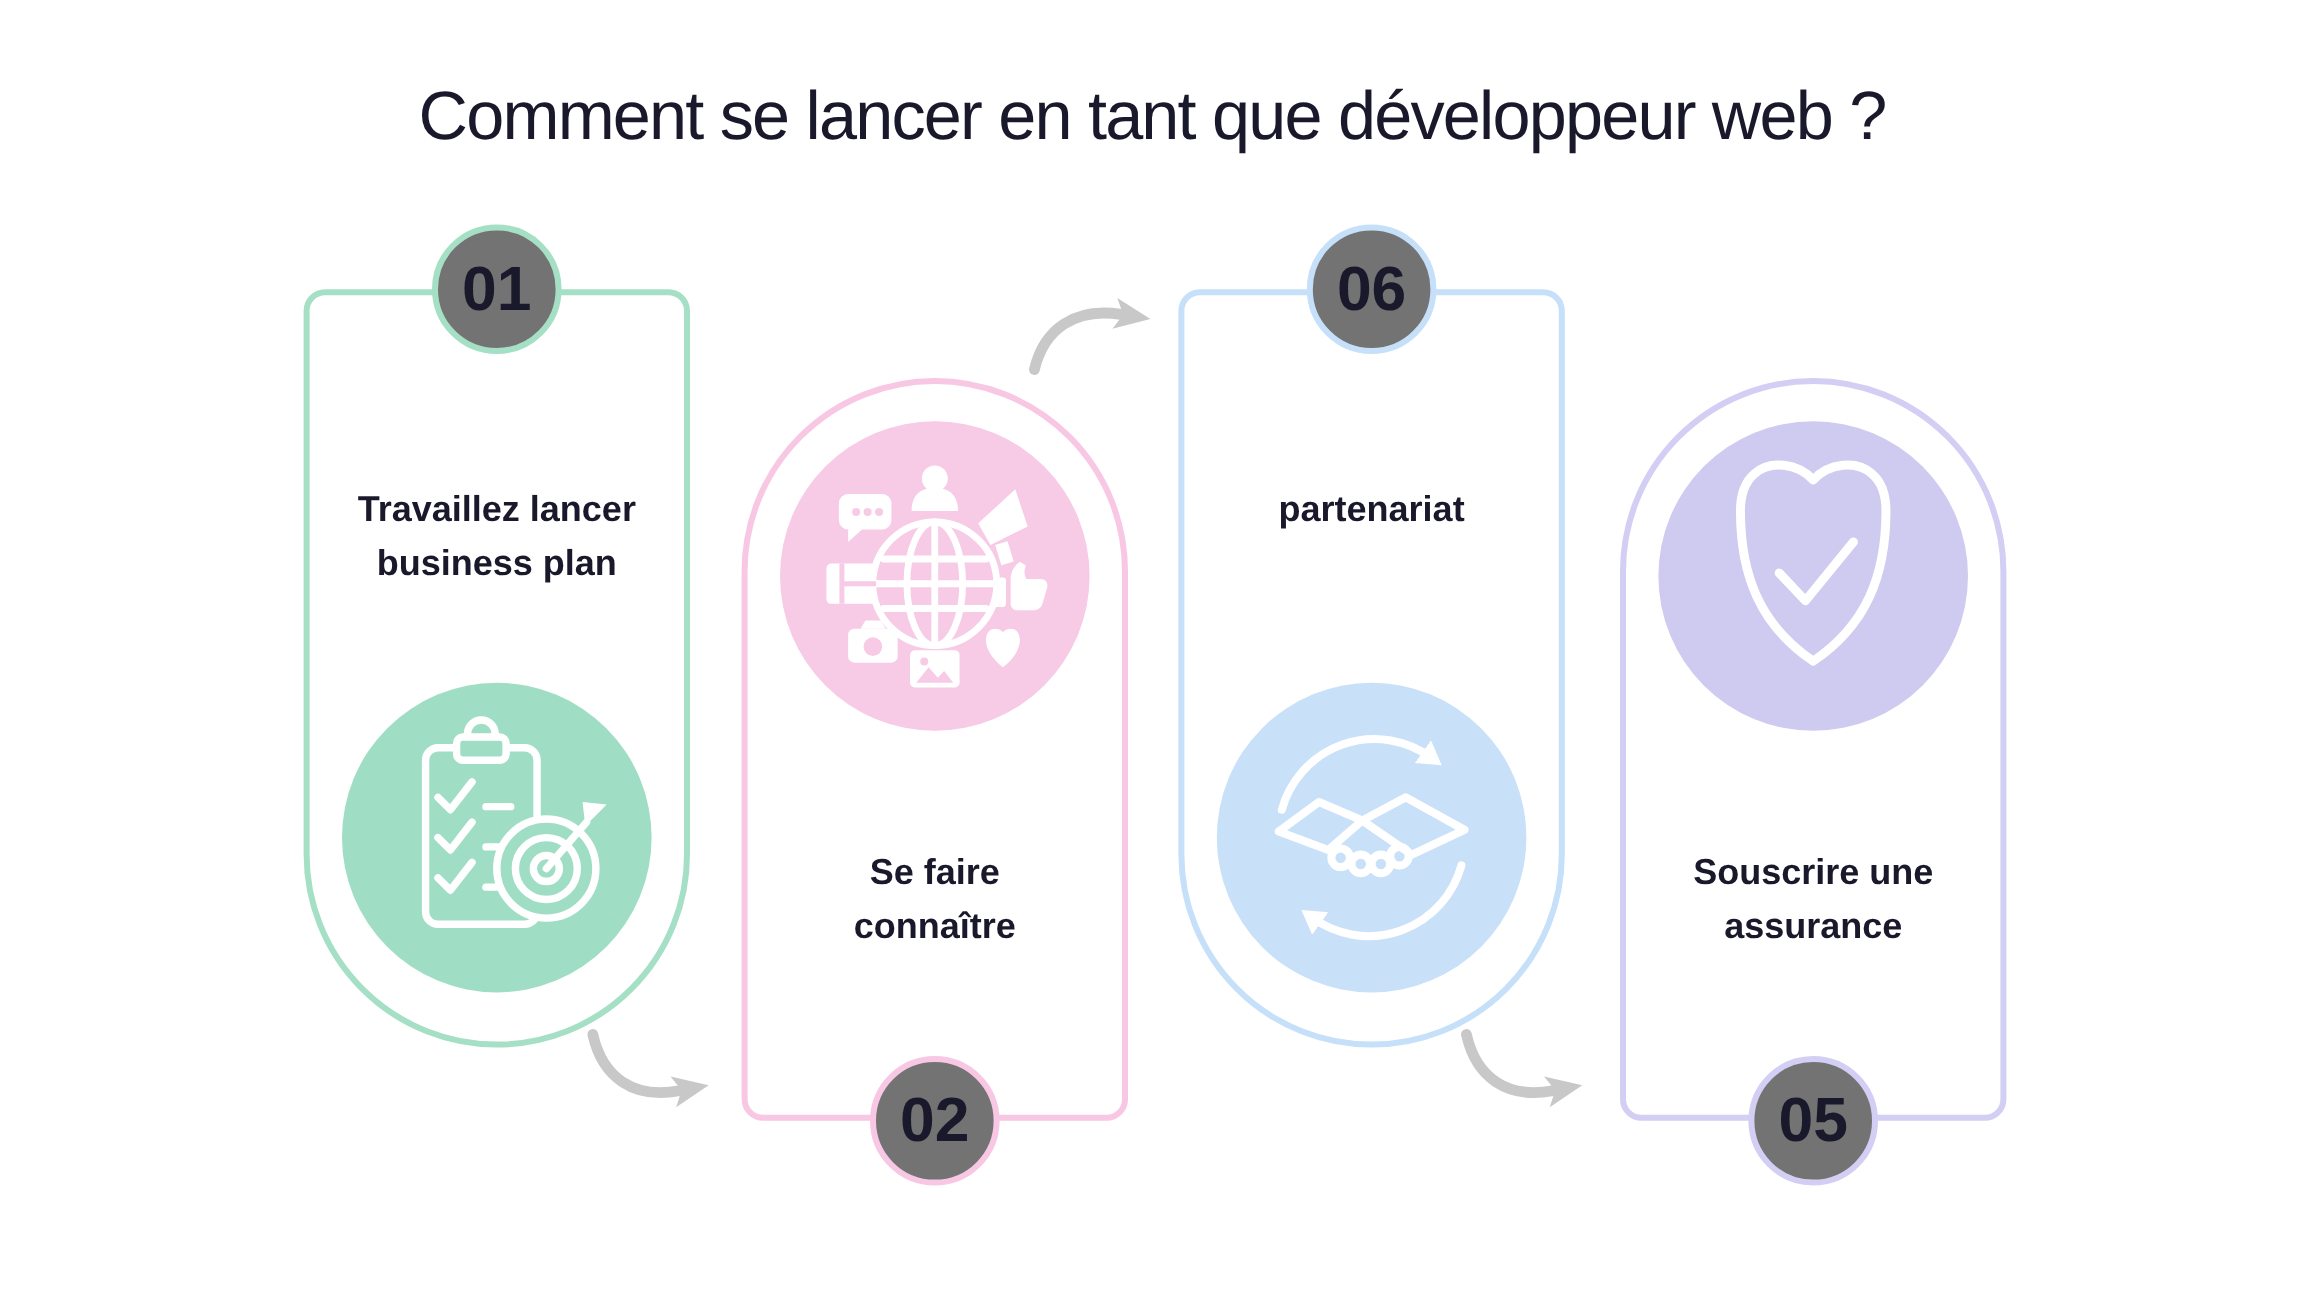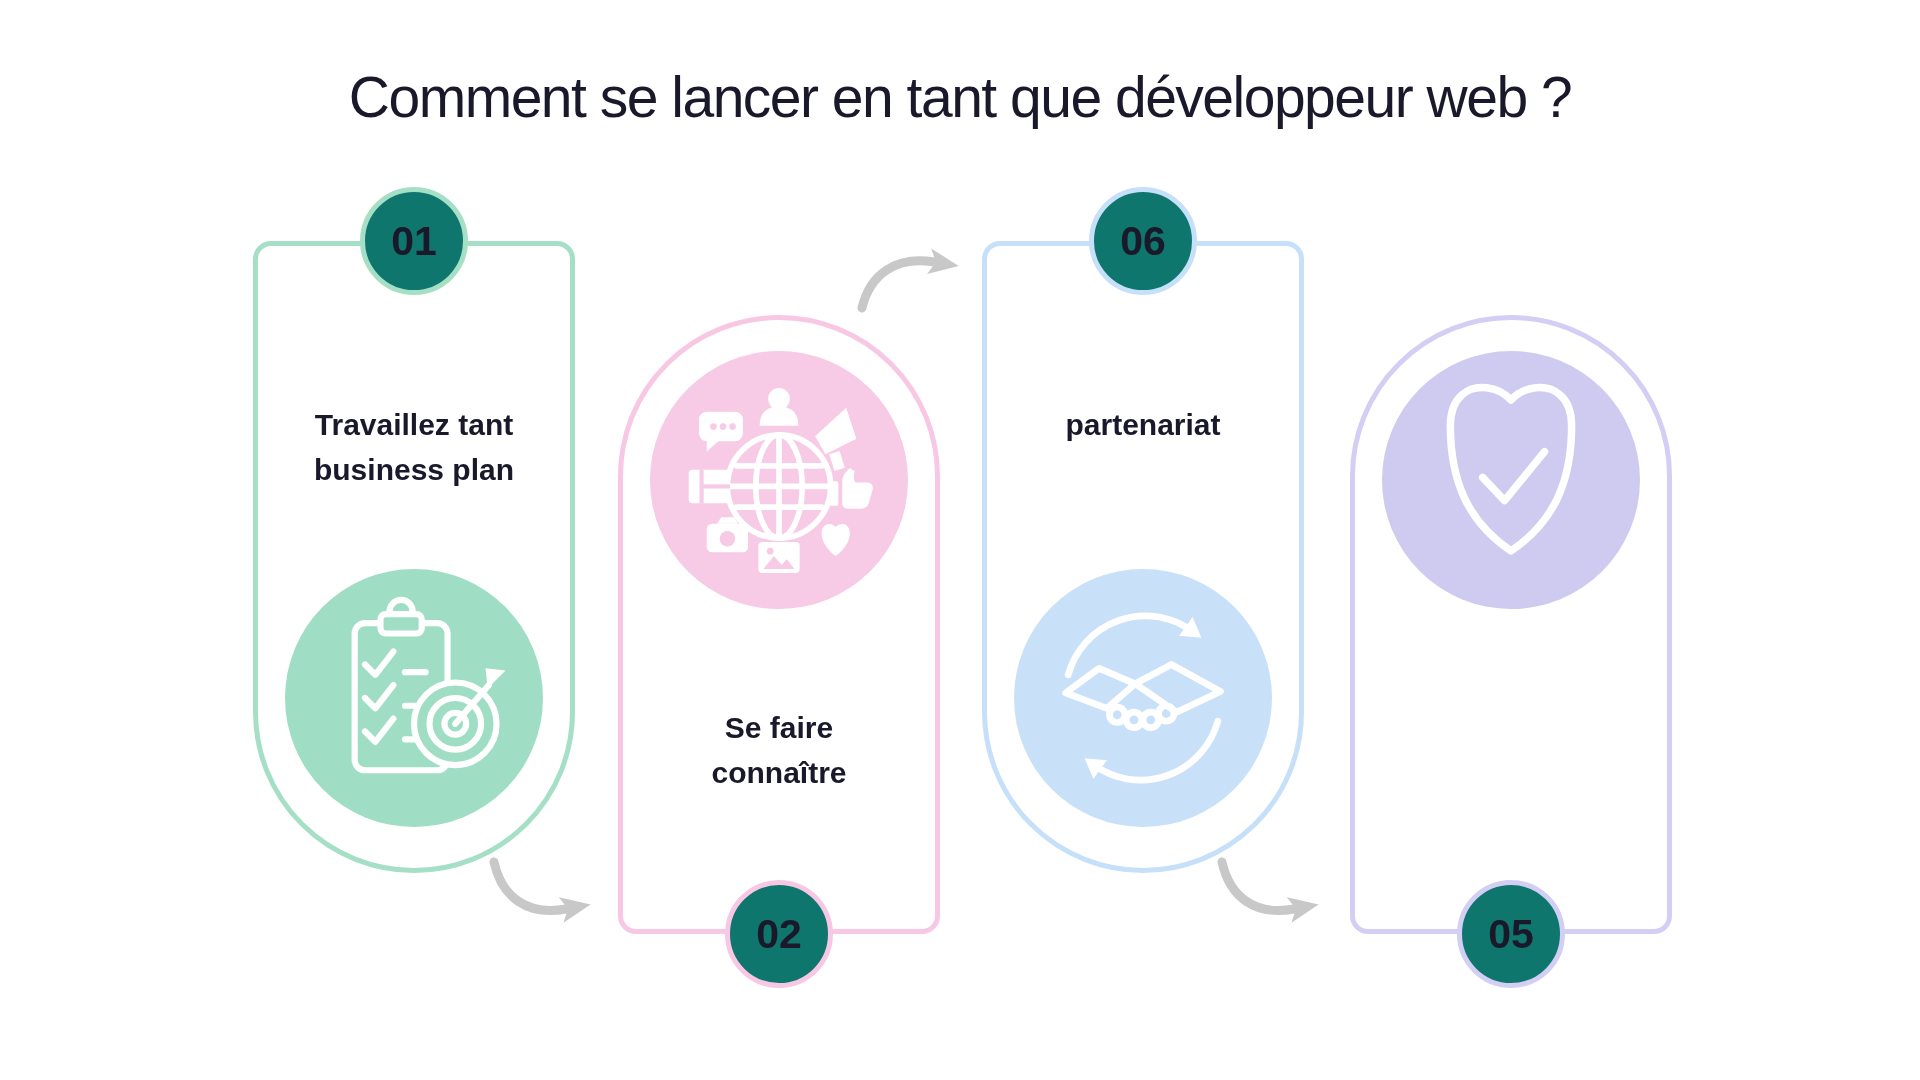--- a/index.html
+++ b/index.html
@@ -13,23 +13,23 @@
     color:var(--ink,#19192b);
   }
   .card{
     position:absolute;width:322px;box-sizing:border-box;background:#fff;
     border:5px solid var(--accent);
   }
   .card-a{top:241px;height:632px;border-radius:18px 18px 161px 161px;}
   .card-b{top:315px;height:619px;border-radius:161px 161px 18px 18px;}
   .badge{
     position:absolute;left:50%;width:108px;height:108px;box-sizing:border-box;
-    border:5px solid var(--accent);border-radius:50%;background:#0f766e;z-index:2;
+    border:5px solid var(--accent);border-radius:50%;background:#737373;z-index:2;
     display:flex;align-items:center;justify-content:center;
-    font-size:41px;font-weight:800;color:var(--ink,#19192b);
+    font-size:52px;font-weight:800;color:var(--ink,#19192b);
   }
   .badge-top{top:-59px;transform:translateX(-50%);}
   .badge-bottom{bottom:-59px;transform:translateX(-50%);}
   .icon-circle{
     position:absolute;left:50%;transform:translateX(-50%);
     width:258px;height:258px;border-radius:50%;background:var(--fill);
     display:flex;align-items:center;justify-content:center;
   }
   .card-a .icon-circle{top:323px;}
   .card-b .icon-circle{top:31px;}
@@ -47,21 +47,21 @@
 
 <div class="canvas">
 
   <h1 class="title">Comment se lancer en tant que développeur web ?</h1>
 
   <section class="card card-a" style="left: 253px; --accent: #a5dfc6; --fill: #9fdec5;">
     <div class="badge badge-top">
       <span>01</span>
     </div>
     <div class="step-text">
-      <div>Travaillez tant</div>
+      <div>Travaillez lancer</div>
       <div>business plan</div>
     </div>
     <div class="icon-circle">
       <svg class="icon-svg" viewBox="0 0 100 100">
         <g stroke="#fff" fill="none" stroke-width="2.4" stroke-linecap="round" stroke-linejoin="round">
           <rect x="27" y="21" width="36" height="57" rx="4"></rect>
           <circle cx="45" cy="16.5" r="4.5" fill="var(--fill)"></circle>
           <rect x="37" y="17.5" width="16" height="7.5" rx="2" fill="var(--fill)"></rect>
           <path d="M31,37 l4,4 7,-9"></path>
           <path d="M31,50 l4,4 7,-9"></path>
@@ -157,20 +157,24 @@
 
   <section class="card card-b" style="left: 1350px; --accent: #d3cef3; --fill: #cfcaf0;">
     <div class="icon-circle">
       <svg class="icon-svg" viewBox="0 0 100 100">
         <g stroke="#fff" stroke-width="2.9" fill="none" stroke-linecap="round" stroke-linejoin="round">
           <path d="M50,19 C45,13.5 36,12.5 31,17 C27.5,20 26.5,24 26.5,29 C26.5,50 33,66 50,77.5 C67,66 73.5,50 73.5,29 C73.5,24 72.5,20 69,17 C64,12.5 55,13.5 50,19 Z"></path>
           <path d="M39,49 L47.5,58 L63,39"></path>
         </g>
       </svg>
     </div>
+    <div class="step-text">
+      <div>Souscrire une</div>
+      <div>assurance</div>
+    </div>
     <div class="badge badge-bottom">
       <span>05</span>
     </div>
   </section>
 
   <svg class="flow-arrow" style="left:480px;top:848px" width="130" height="85">
     <defs>
       <marker id="mg1" markerUnits="userSpaceOnUse" markerWidth="34" markerHeight="30" refX="5" refY="14" orient="auto">
         <path d="M0,1 L30,14 L0,27 L7,14 Z" style="fill:var(--arrow-color,#c8c8c8)"></path>
       </marker>

